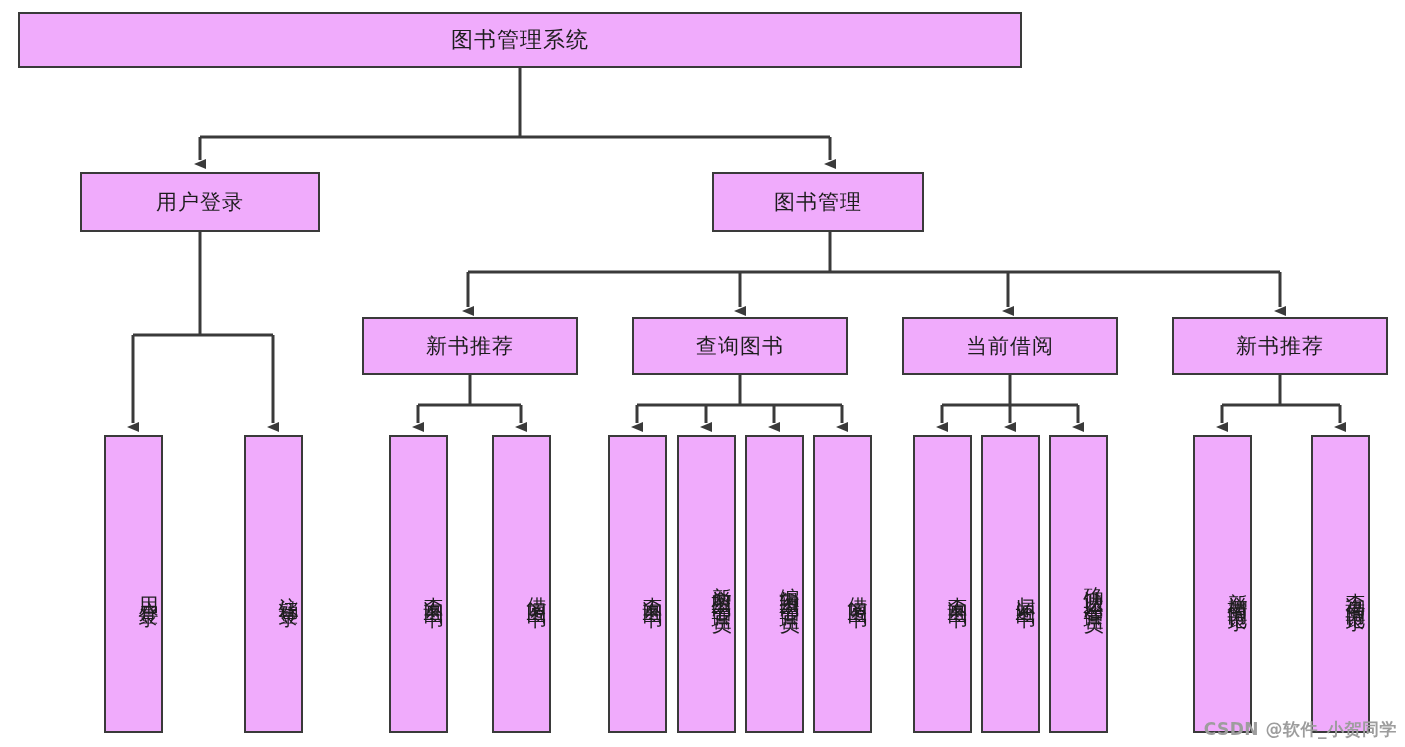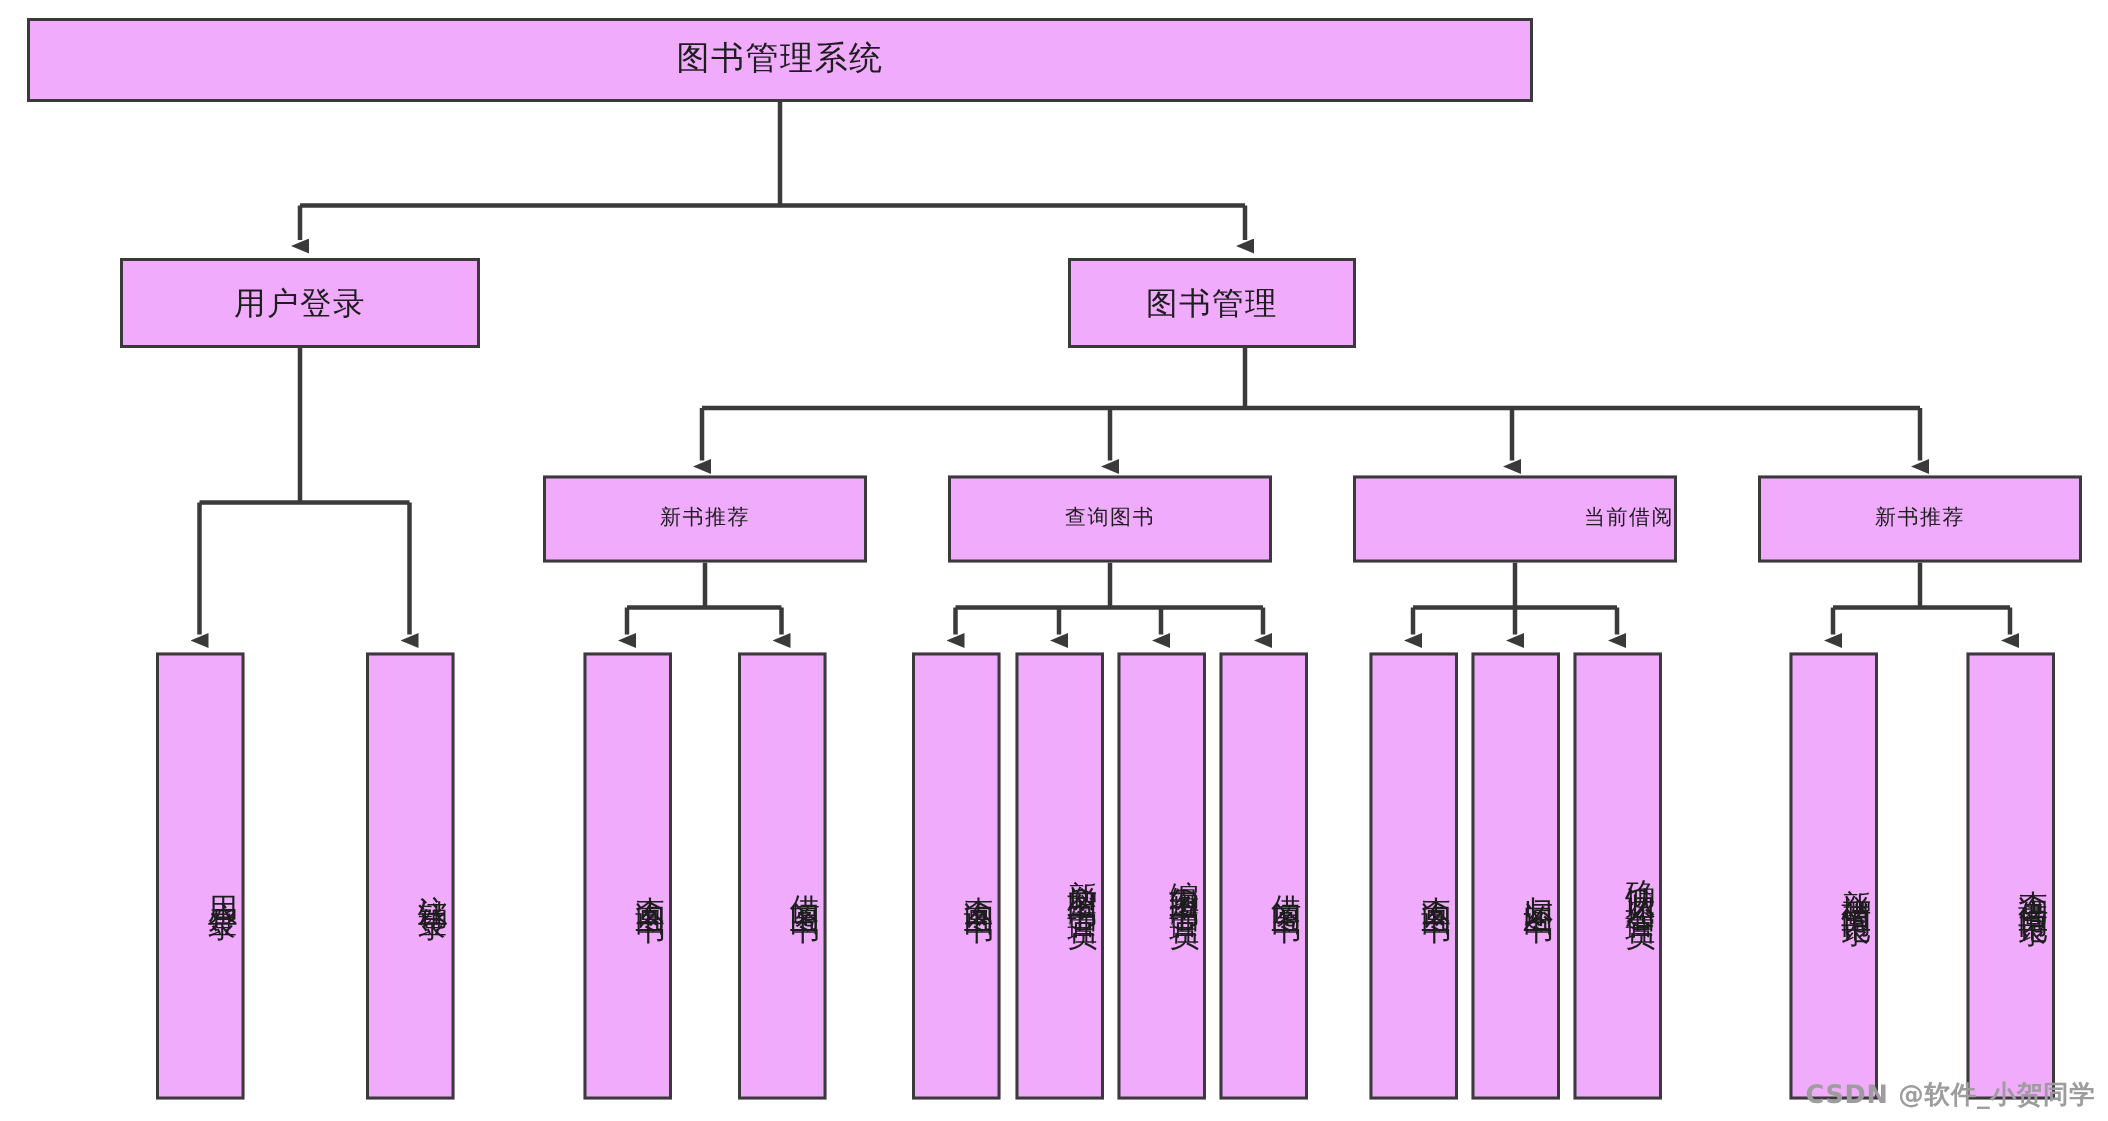--- a/index.html
+++ b/index.html
@@ -32,21 +32,21 @@
     display: flex;
     align-items: center;
     justify-content: center;
     color: #1d1d1d;
     font-size: 21px;
     letter-spacing: 1px;
     line-height: 1.25;
   }
   .node-box.level-0 { font-size: 22px; }
   .node-box.level-1 { font-size: 21px; }
-  .node-box.level-2 { font-size: 14px; }
+  .node-box.level-2 { font-size: 21px; }
   .node-box.leaf {
     font-size: 20px;
     writing-mode: vertical-rl;
     text-orientation: upright;
     align-items: flex-start;
     justify-content: center;
     padding-top: 10px;
     letter-spacing: 4px;
   }
   .leaf-text {
@@ -125,31 +125,31 @@
     </g>
   </svg>
 
   <div class="node-box level-0" style="left:18px; top:12px; width:1004px; height:56px;">
     <span>图书管理系统</span>
   </div>
 
   <div class="node-box level-1" style="left:80px; top:172px; width:240px; height:60px;">
     <span>用户登录</span>
   </div>
-  <div class="node-box level-1" style="left:712px; top:172px; width:192px; height:60px;">
+  <div class="node-box level-1" style="left:712px; top:172px; width:212px; height:60px;">
     <span>图书管理</span>
   </div>
 
   <div class="node-box level-2" style="left:362px; top:317px; width:216px; height:58px;">
     <span>新书推荐</span>
   </div>
   <div class="node-box level-2" style="left:632px; top:317px; width:216px; height:58px;">
     <span>查询图书</span>
   </div>
-  <div class="node-box level-2" style="left:902px; top:317px; width:216px; height:58px;justify-content:flex-end;">
+  <div class="node-box level-2" style="left:902px; top:317px; width:216px; height:58px;">
     <span>当前借阅</span>
   </div>
   <div class="node-box level-2" style="left:1172px; top:317px; width:216px; height:58px;">
     <span>新书推荐</span>
   </div>
 
   <div class="node-box leaf" style="left:104px; top:435px; width:59px; height:298px;">
     <span class="leaf-text">用户登录</span>
   </div>
   <div class="node-box leaf" style="left:244px; top:435px; width:59px; height:298px;">

